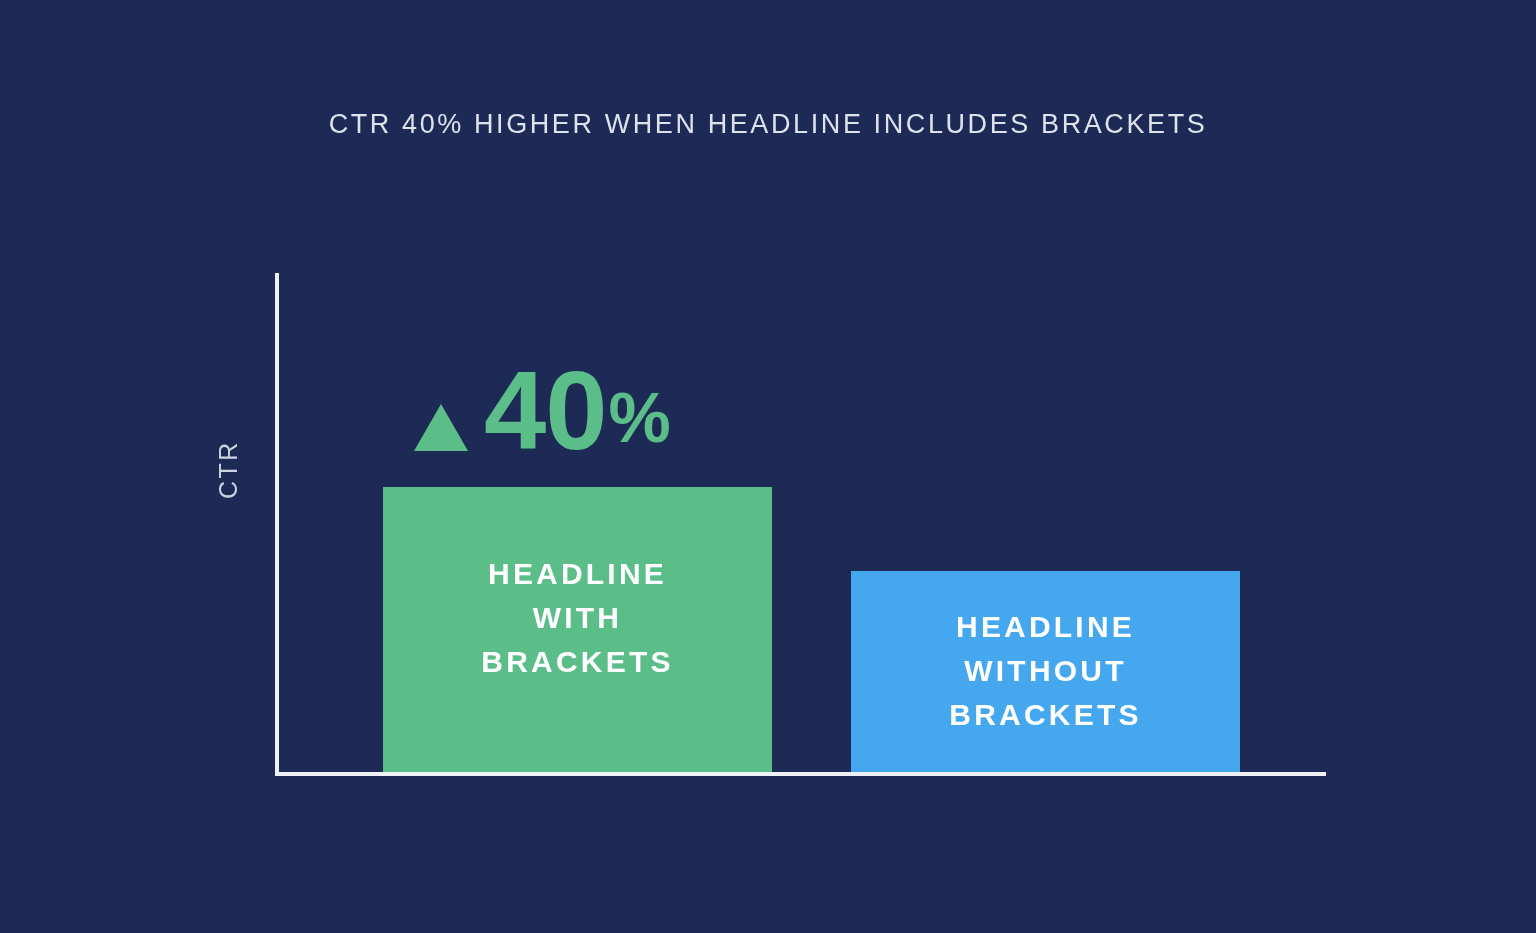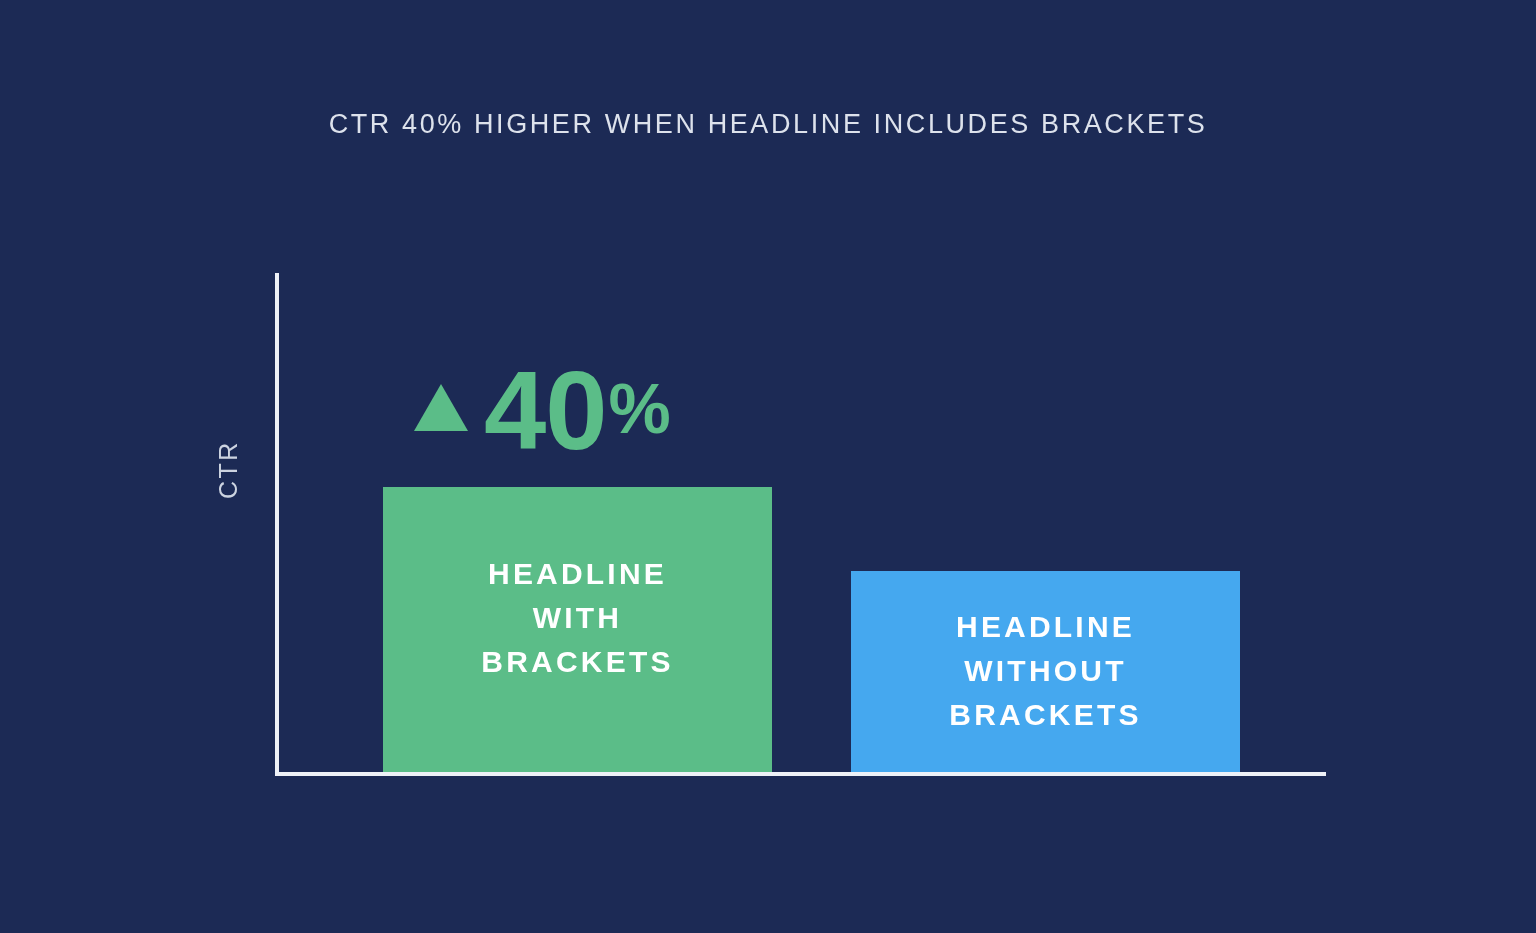--- a/index.html
+++ b/index.html
@@ -124,21 +124,21 @@
   .bar-blue .bar-label {
     margin-top: -2px;
   }
 
   
   .delta-callout {
     position: absolute;
     left: 414px;
     top: 365px;
     display: flex;
-    align-items: center;
+    align-items: flex-end;
     color: #5bbd88;
   }
 
   .delta-triangle {
     width: 0;
     height: 0;
     border-left: 27px solid transparent;
     border-right: 27px solid transparent;
     border-bottom: 47px solid #5bbd88;
     margin-bottom: 6px;

